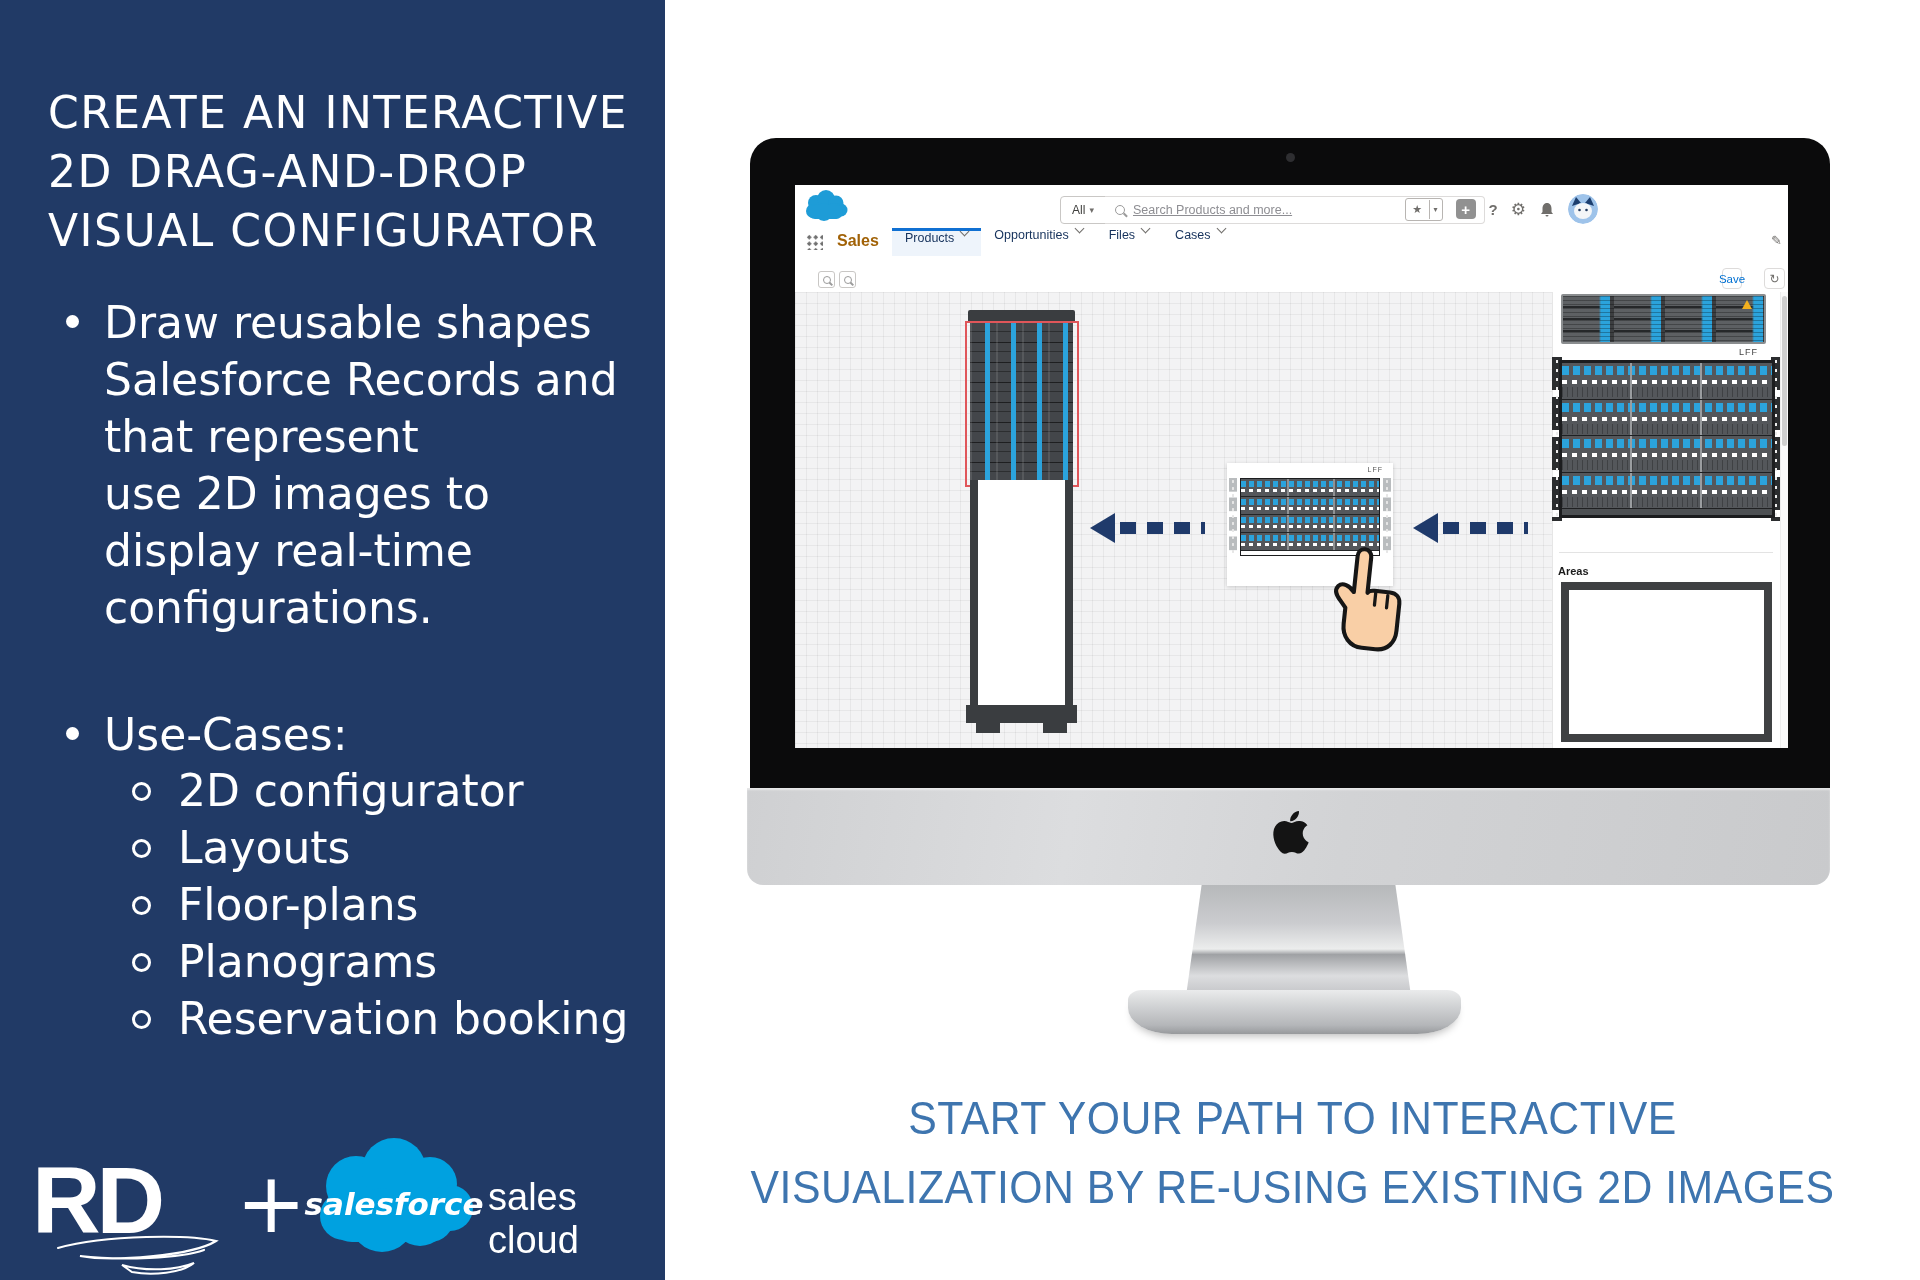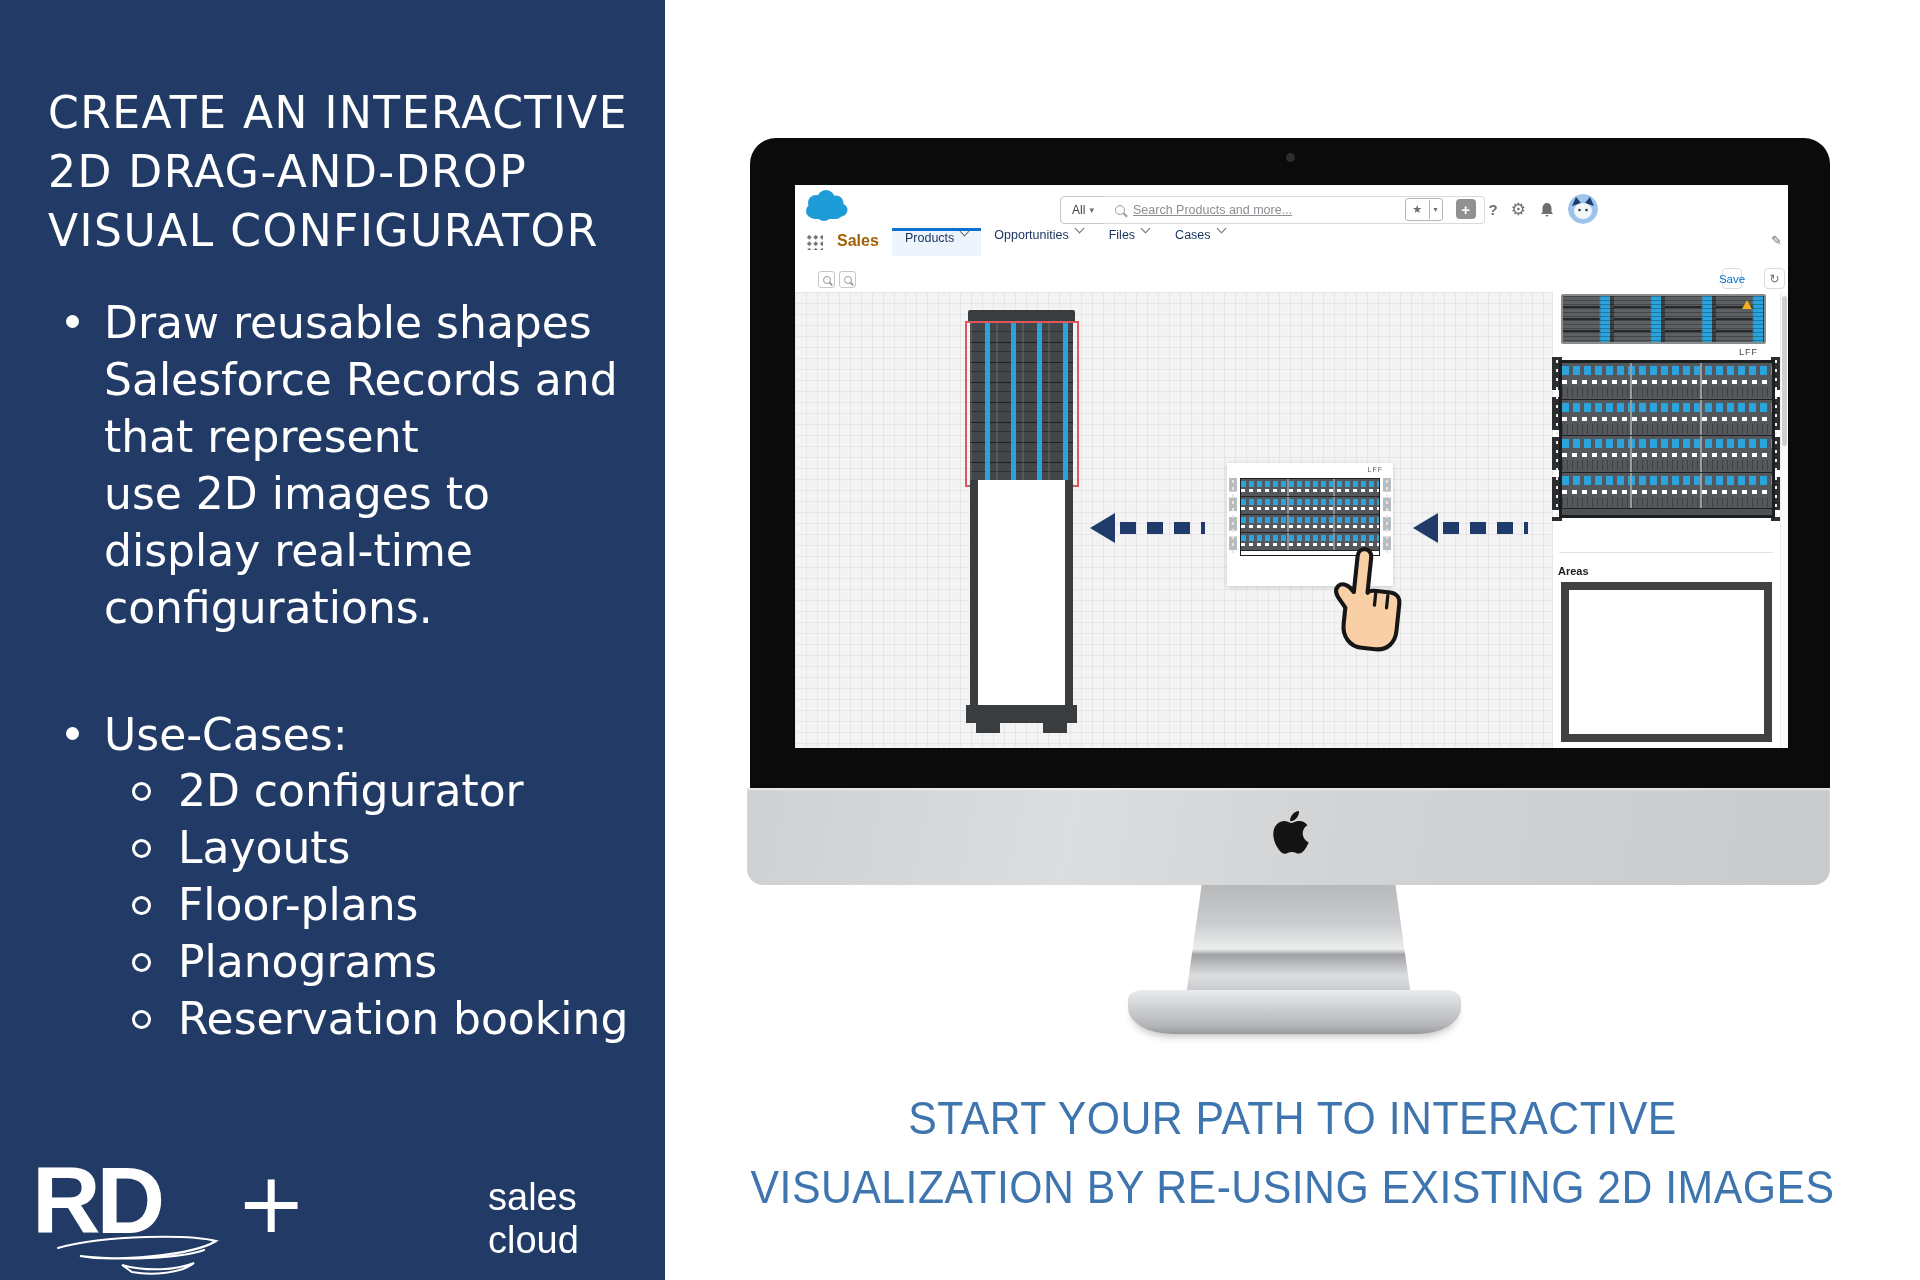--- a/index.html
+++ b/index.html
@@ -205,20 +205,35 @@
       <div class="sub">Planograms</div>
       <div class="sub">Reservation booking</div>
     </div>
 
     <div class="rd-text">RD</div>
     <svg class="rd-swoosh" width="170" height="44" viewBox="0 0 170 44">
       <path d="M6 16 C55 2 140 3 164 9 C140 24 60 30 28 24 C70 29 130 26 152 18" fill="none" stroke="#fff" stroke-width="2.2" stroke-linecap="round"></path>
       <path d="M70 33 C95 40 125 38 142 31 C130 41 100 44 80 40 Z" fill="none" stroke="#fff" stroke-width="2" stroke-linecap="round"></path>
     </svg>
     <div class="plus-sign">+</div>
+    <div class="sf-cloud-logo">
+      <svg width="172" height="142" viewBox="0 0 172 142">
+        <g fill="#00a1e0">
+          <circle cx="48" cy="52" r="30"></circle>
+          <circle cx="86" cy="36" r="32"></circle>
+          <circle cx="122" cy="50" r="27"></circle>
+          <circle cx="142" cy="74" r="23"></circle>
+          <circle cx="36" cy="82" r="24"></circle>
+          <circle cx="74" cy="86" r="32"></circle>
+          <circle cx="112" cy="84" r="28"></circle>
+          <rect x="20" y="58" width="126" height="50" rx="24"></rect>
+        </g>
+      </svg>
+      <span class="word">salesforce</span>
+    </div>
     <div class="sales-cloud">sales cloud</div>
   </aside>
 
   <div class="tagline">
     <span>START YOUR PATH TO INTERACTIVE</span>
     <span>VISUALIZATION BY RE-USING EXISTING 2D IMAGES</span>
   </div>
 
   <div class="neck"></div>
   <div class="base"></div>

